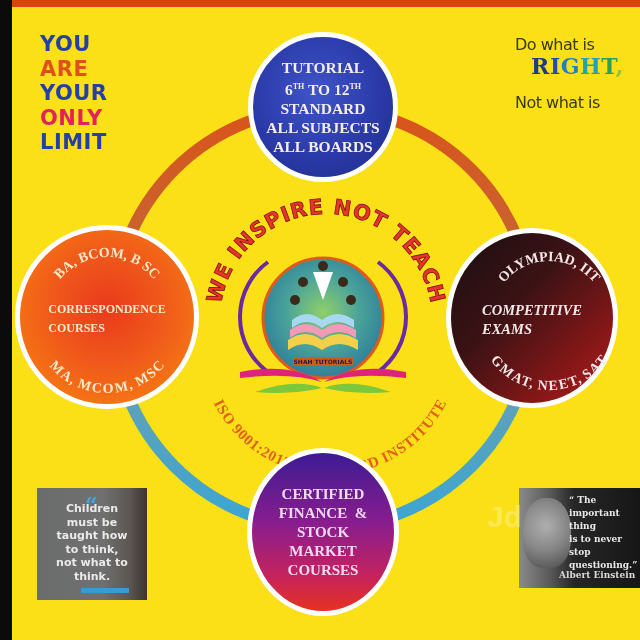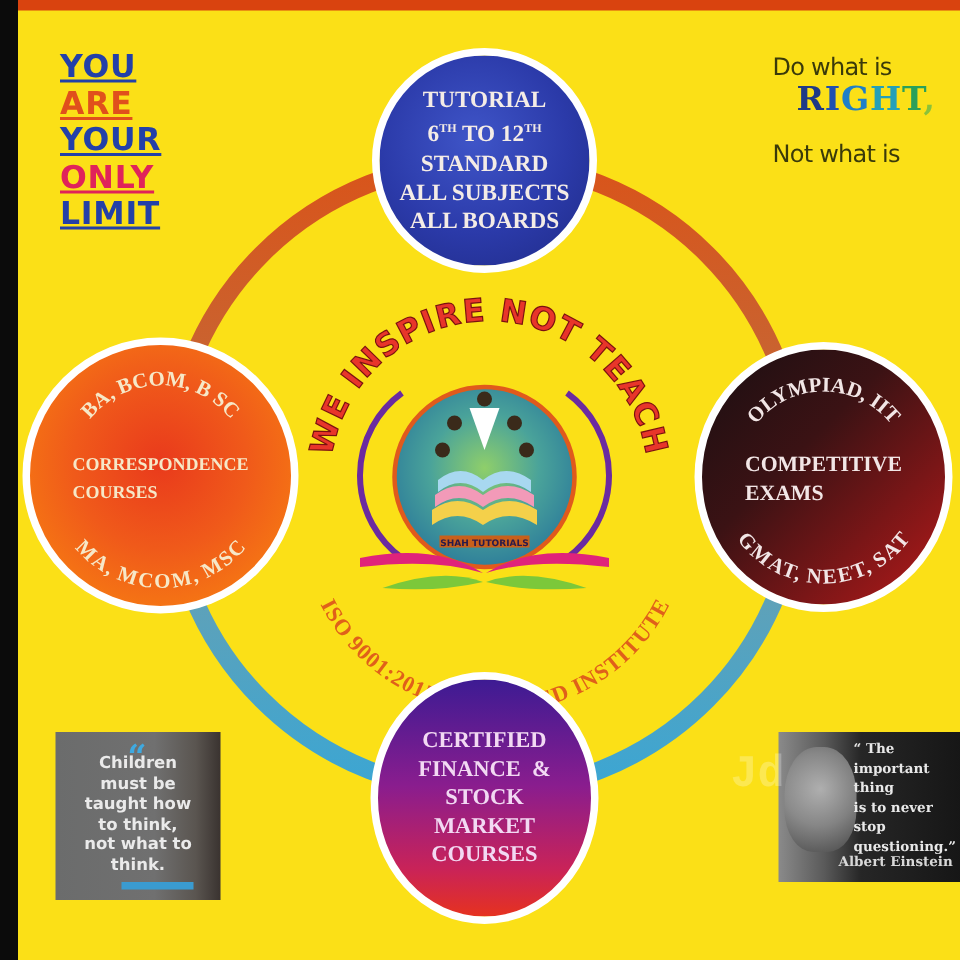--- a/index.html
+++ b/index.html
@@ -1,42 +1,42 @@
 <!DOCTYPE html>
 <html><head>
 <meta charset="utf-8">
 <style>
   html, body { margin: 0; padding: 0; }
   body { width: 640px; height: 640px; position: relative; overflow: hidden; background: #fbe017; font-family: "Liberation Serif", serif; }
   .left-bar { position: absolute; left: 0; top: 0; width: 12px; height: 640px; background: #0b0b0b; }
   .top-bar { position: absolute; left: 12px; top: 0; width: 628px; height: 7px; background: #d9430f; }
   .ring { position: absolute; left: 0; top: 0; }
   .slogan-left { position: absolute; left: 40px; top: 32px; font-family: "DejaVu Sans", sans-serif; font-weight: bold; font-size: 21px; line-height: 24.5px; letter-spacing: 0.5px; }
-  .slogan-left div { margin: 0; text-decoration: underline; }
+  .slogan-left div { margin: 0; }
   .slogan-right { position: absolute; left: 515px; top: 36px; width: 125px; }
   .sr-small { font-family: "DejaVu Sans", sans-serif; font-size: 16px; color: #3a3a0a; letter-spacing: -0.5px; line-height: 18px; }
   .sr-big { font-family: "DejaVu Serif", serif; font-weight: bold; font-size: 22px; line-height: 24px; letter-spacing: 0.5px; text-align: center; }
   .circle { position: absolute; border-radius: 50%; border: 5px solid #ffffff; box-sizing: border-box; display: flex; flex-direction: column; align-items: center; justify-content: center; color: #f4ece6; font-weight: bold; text-align: left; }
   .c-top { left: 248px; top: 32px; width: 150px; height: 150px; background: radial-gradient(circle at 45% 40%, #3f55c8 0%, #2b3aa9 55%, #1f2a86 100%); font-size: 15.5px; line-height: 19px; }
   .c-left { left: 15px; top: 225px; width: 184px; height: 184px; background: radial-gradient(circle at 50% 45%, #e93a1c 0%, #f05a1a 45%, #f98a0f 100%); }
-  .c-right { left: 463px; top: 228px; width: 172px; height: 180px; background: linear-gradient(135deg, #1a0f12 0%, #3b1214 40%, #b71a1a 100%); }
+  .c-right { left: 446px; top: 228px; width: 172px; height: 180px; background: linear-gradient(135deg, #1a0f12 0%, #3b1214 40%, #b71a1a 100%); font-style: italic; }
   .c-bottom { left: 247px; top: 448px; width: 152px; height: 168px; background: linear-gradient(180deg, #3d1b93 0%, #8a1d8e 45%, #c92358 80%, #e6321f 100%); font-size: 15px; line-height: 19px; color: #f2d9f3; }
   .c-body { font-size: 12px; line-height: 19px; color: #f6e8c8; }
   .c-right .c-body { color: #f2e6e6; font-size: 14.5px; }
   .arc-text { position: absolute; left: 0; top: 0; }
   .photo { position: absolute; box-sizing: border-box; }
   .photo-left { left: 37px; top: 488px; width: 110px; height: 112px; background: linear-gradient(90deg, #6b6c6c 0%, #707070 60%, #5a5550 85%, #3a3330 100%); }
   .photo-left .q-mark { position: absolute; left: 48px; top: 8px; color: #3fa9e0; font-size: 22px; font-family: "DejaVu Serif", serif; font-weight: bold; line-height: 18px; }
   .photo-left .q-text { position: absolute; left: 0; right: 0; top: 14px; text-align: center; color: #eaeaea; font-family: "DejaVu Sans", sans-serif; font-weight: bold; font-size: 11px; line-height: 13.5px; }
   .photo-left .q-author { position: absolute; left: 44px; top: 100px; width: 48px; height: 5px; background: #3a9bd0; }
   .photo-right { left: 519px; top: 488px; width: 122px; height: 100px; background: linear-gradient(90deg, #8a8a8a 0%, #5a5a5a 25%, #262626 45%, #161616 100%); }
   .photo-right .face { position: absolute; left: 4px; top: 10px; width: 48px; height: 70px; border-radius: 45% 45% 40% 40%; background: radial-gradient(circle at 50% 40%, #bdbdbd 0%, #8d8d8d 50%, #4a4a4a 100%); opacity: 0.85; }
   .photo-right .q-text { position: absolute; left: 50px; top: 6px; color: #e8e8e8; font-family: "DejaVu Serif", serif; font-weight: bold; font-size: 9px; line-height: 13px; }
   .photo-right .q-author { position: absolute; left: 40px; top: 82px; color: #d8d8d8; font-family: "DejaVu Serif", serif; font-weight: bold; font-size: 9px; }
-  .watermark { position: absolute; left: 487px; top: 500px; font-family: Liberation Mono, monospace; font-size: 30px; color: rgba(255,255,255,0.25); font-weight: bold; text-align: right; }
+  .watermark { position: absolute; left: 487px; top: 500px; font-family: Liberation Sans, sans-serif; font-size: 30px; color: rgba(255,255,255,0.25); font-weight: bold; text-align: right; }
 </style>
 </head>
 <body>
 
 <div class="left-bar"></div>
 <div class="top-bar"></div>
 
 <svg class="ring" width="640" height="640">
   <defs>
     <linearGradient id="ringGrad" x1="0" y1="0" x2="0" y2="1">

